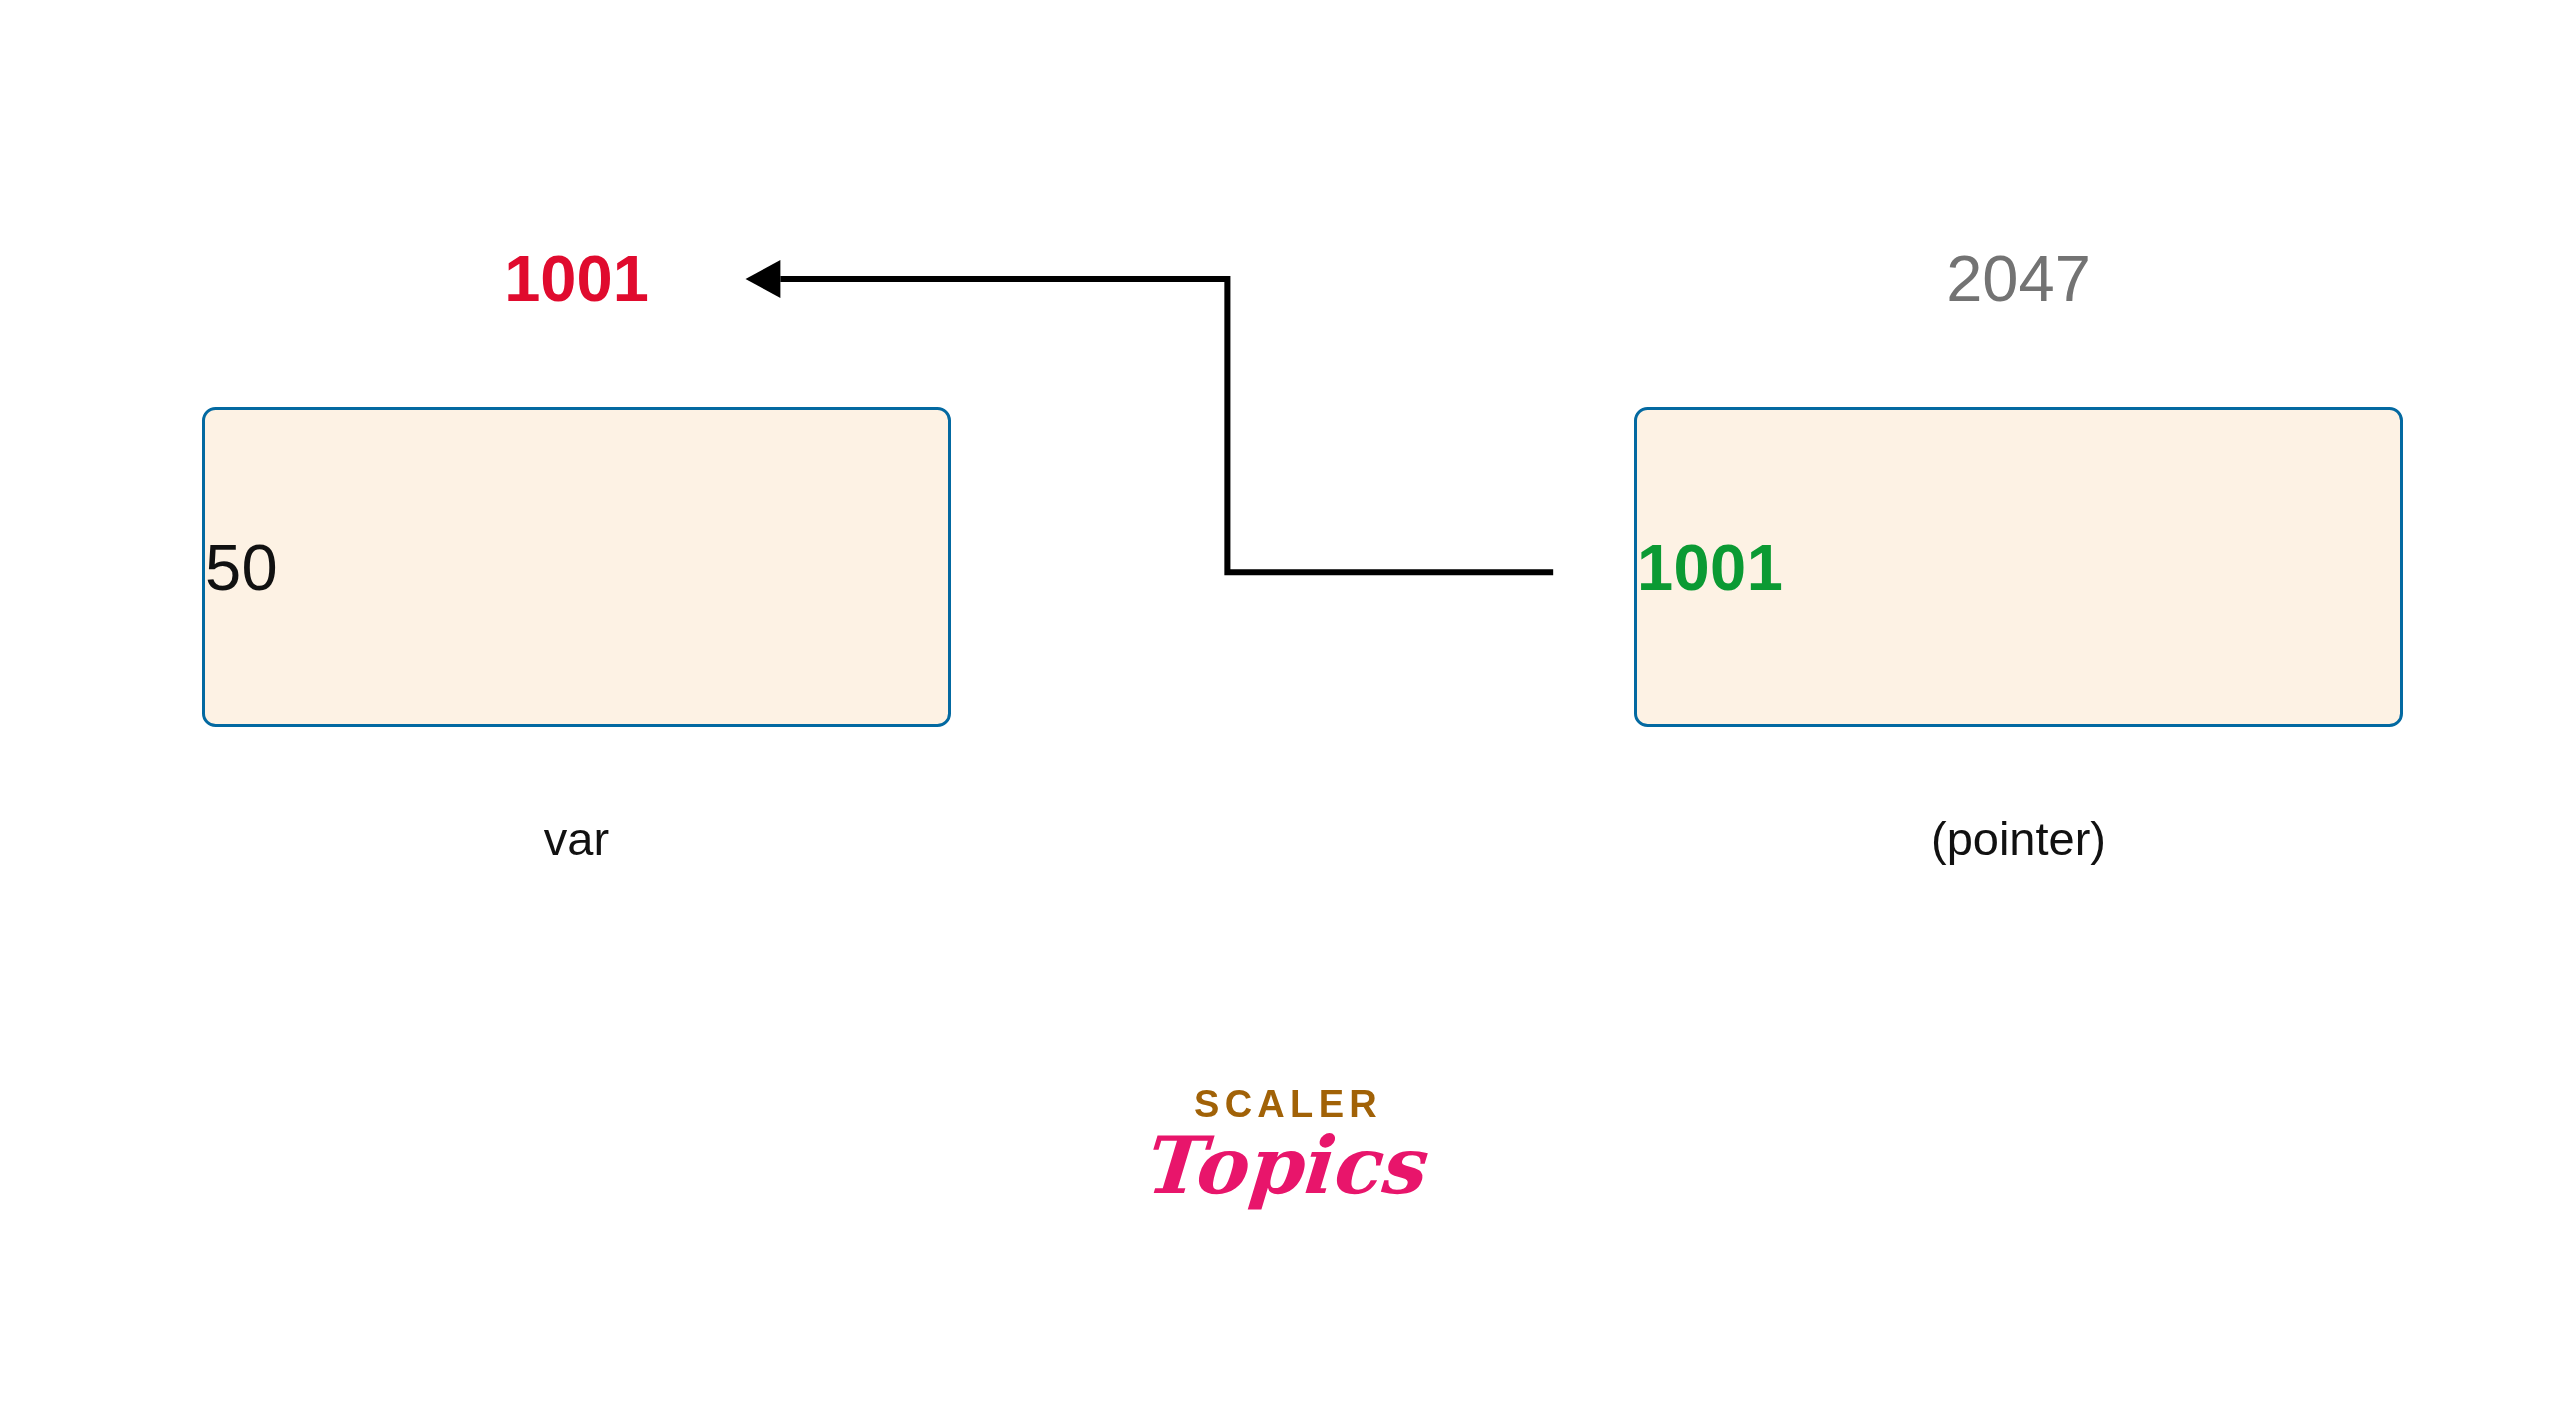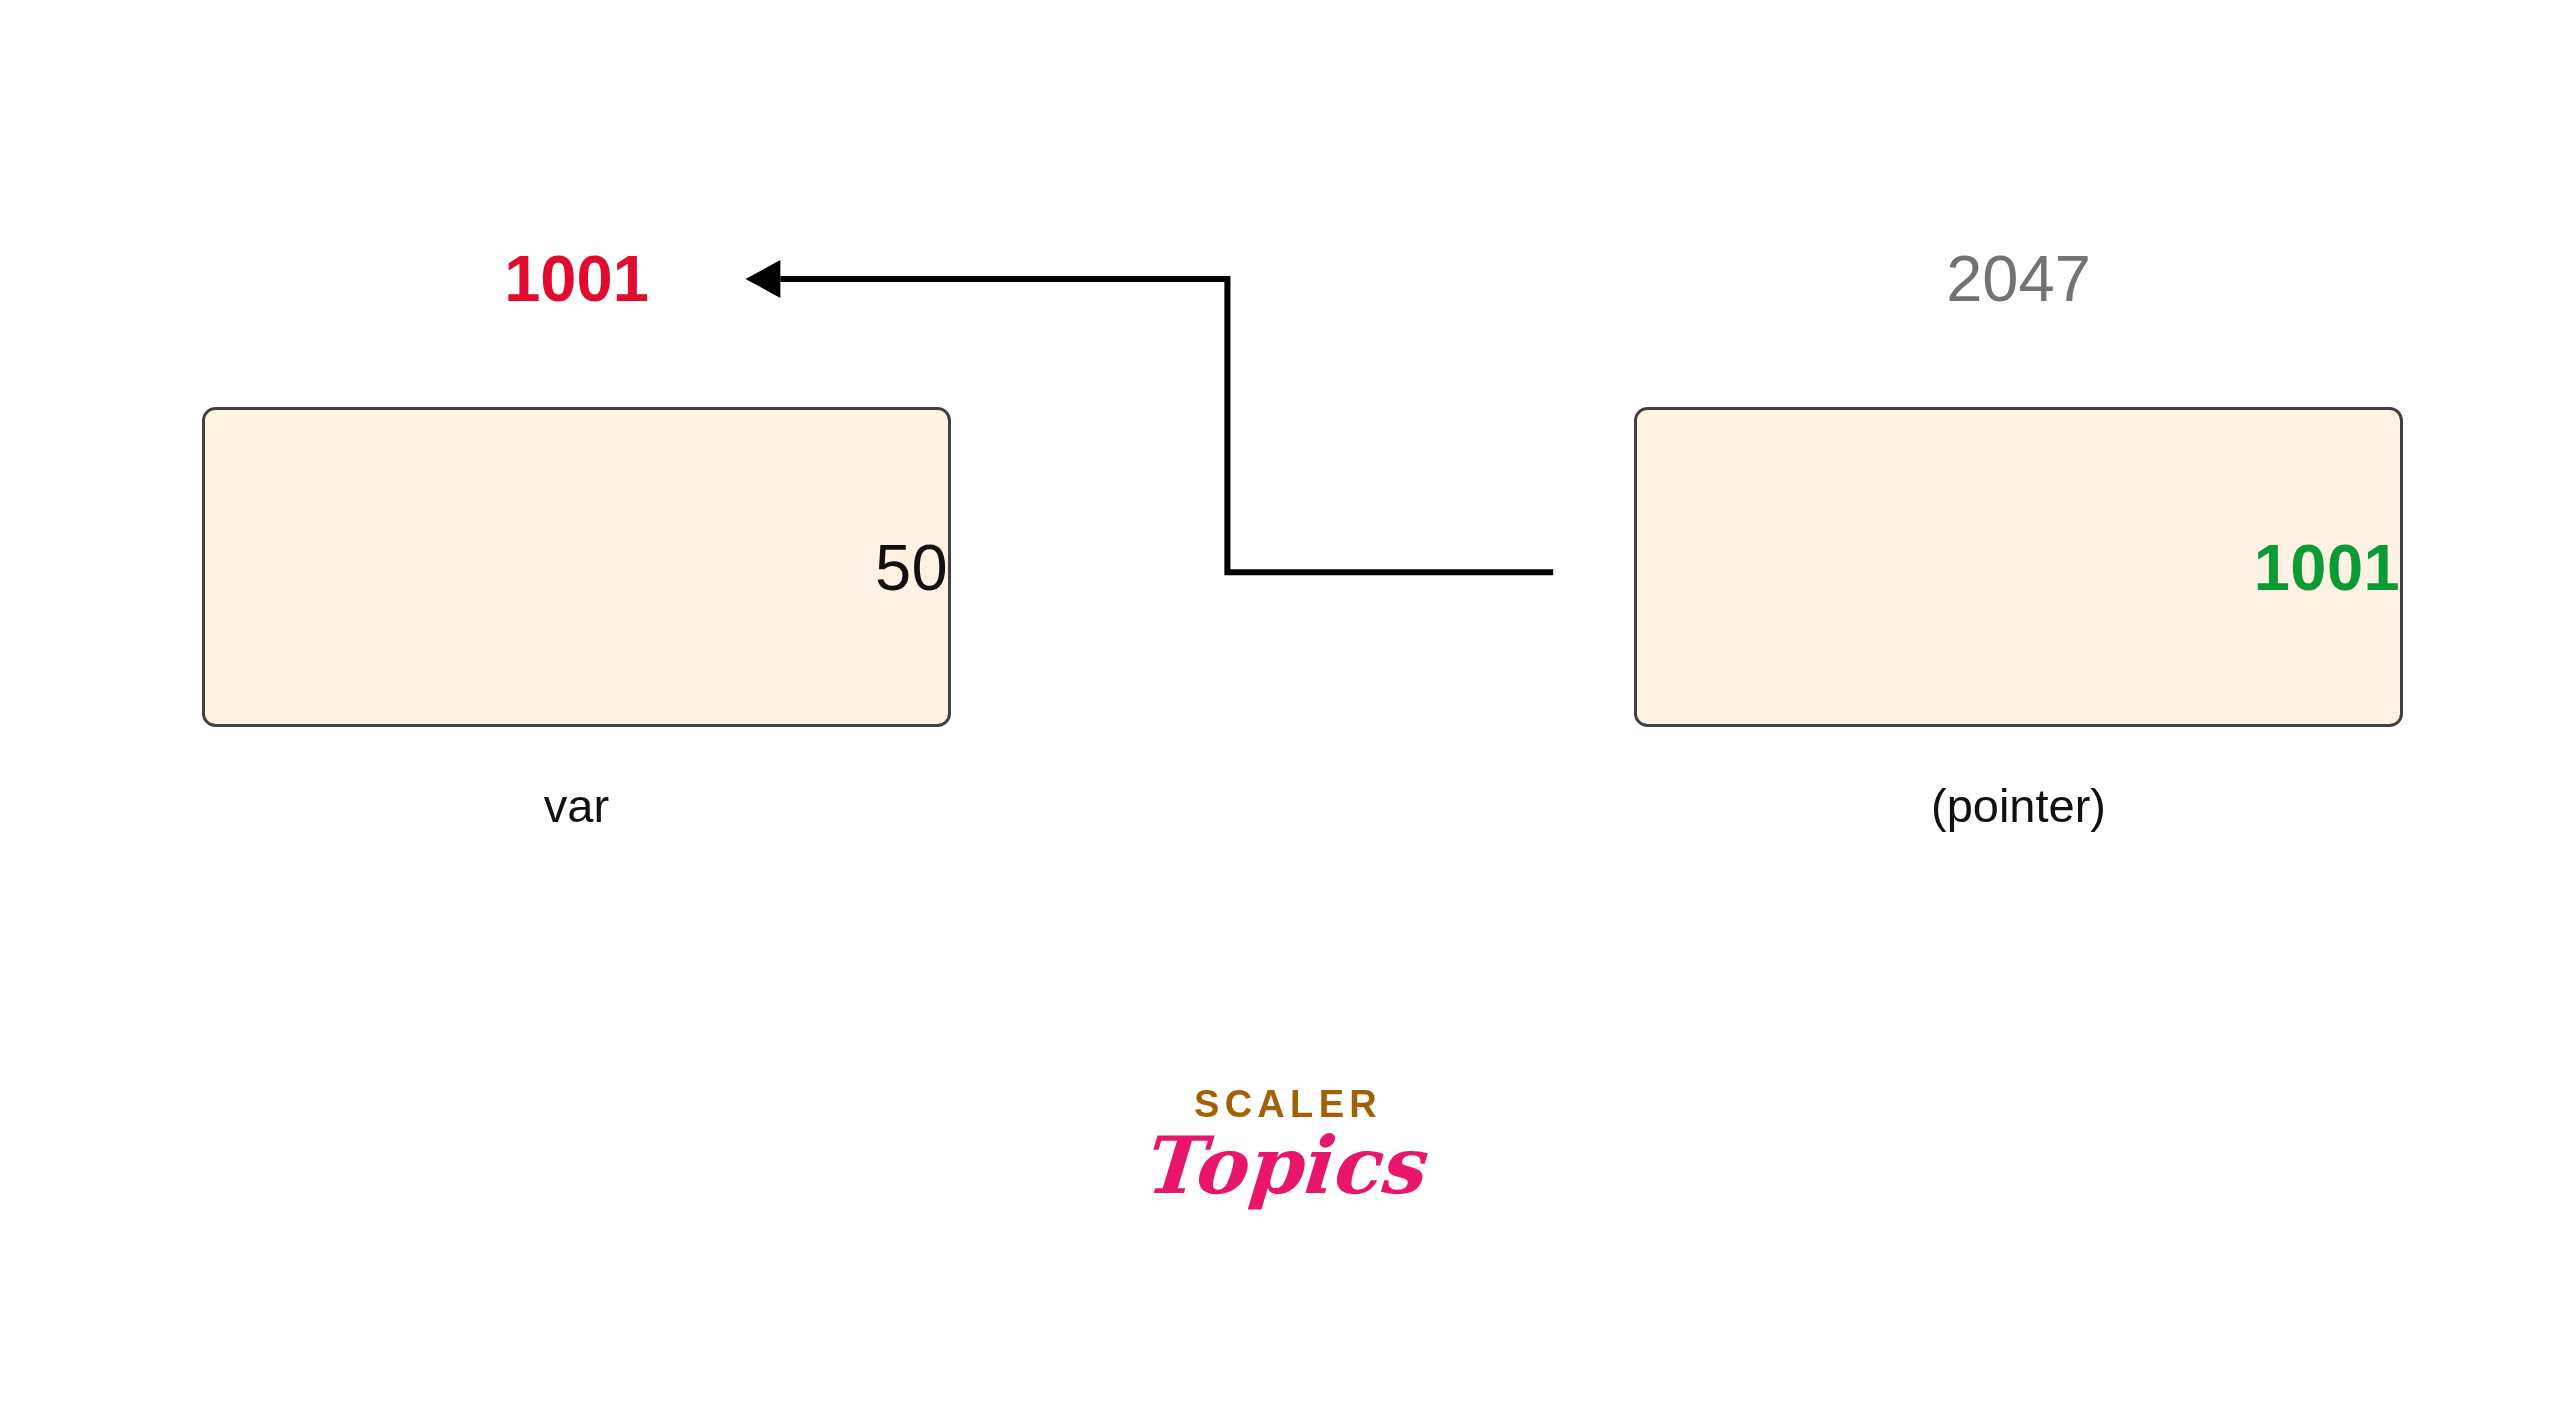--- a/index.html
+++ b/index.html
@@ -16,25 +16,25 @@
     height: 1392px;
     background: #ffffff;
     overflow: hidden;
   }
 
   
   .mem-box {
     position: absolute;
     box-sizing: border-box;
     background: #FDF2E4;
-    border: 3px solid #404040;
+    border: 3px solid #0369a1;
     border-radius: 13.6px;
     display: flex;
     align-items: center;
-    justify-content: flex-end;
+    justify-content: flex-start;
   }
   .mem-box-value {
     font-size: 65px;
     line-height: 1;
     color: #111111;
     font-weight: 400;
     letter-spacing: 0.4px;
   }
   .mem-box-value.accent-green {
     color: #0B9A33;
@@ -69,20 +69,21 @@
   }
 
   
   .caption {
     position: absolute;
     text-align: center;
     color: #111111;
     font-size: 47px;
     line-height: 1.22;
     white-space: nowrap;
+    margin-top: 33px;
   }
   #var-caption { left: 202px;  top: 777px; width: 749px; }
   #ptr-caption { left: 1634px; top: 777px; width: 769px; }
   .caption .caption-name { display: block; }
   .caption .caption-sub  { display: block; }
 
   
   #pointer-arrow {
     position: absolute;
     left: 0;

